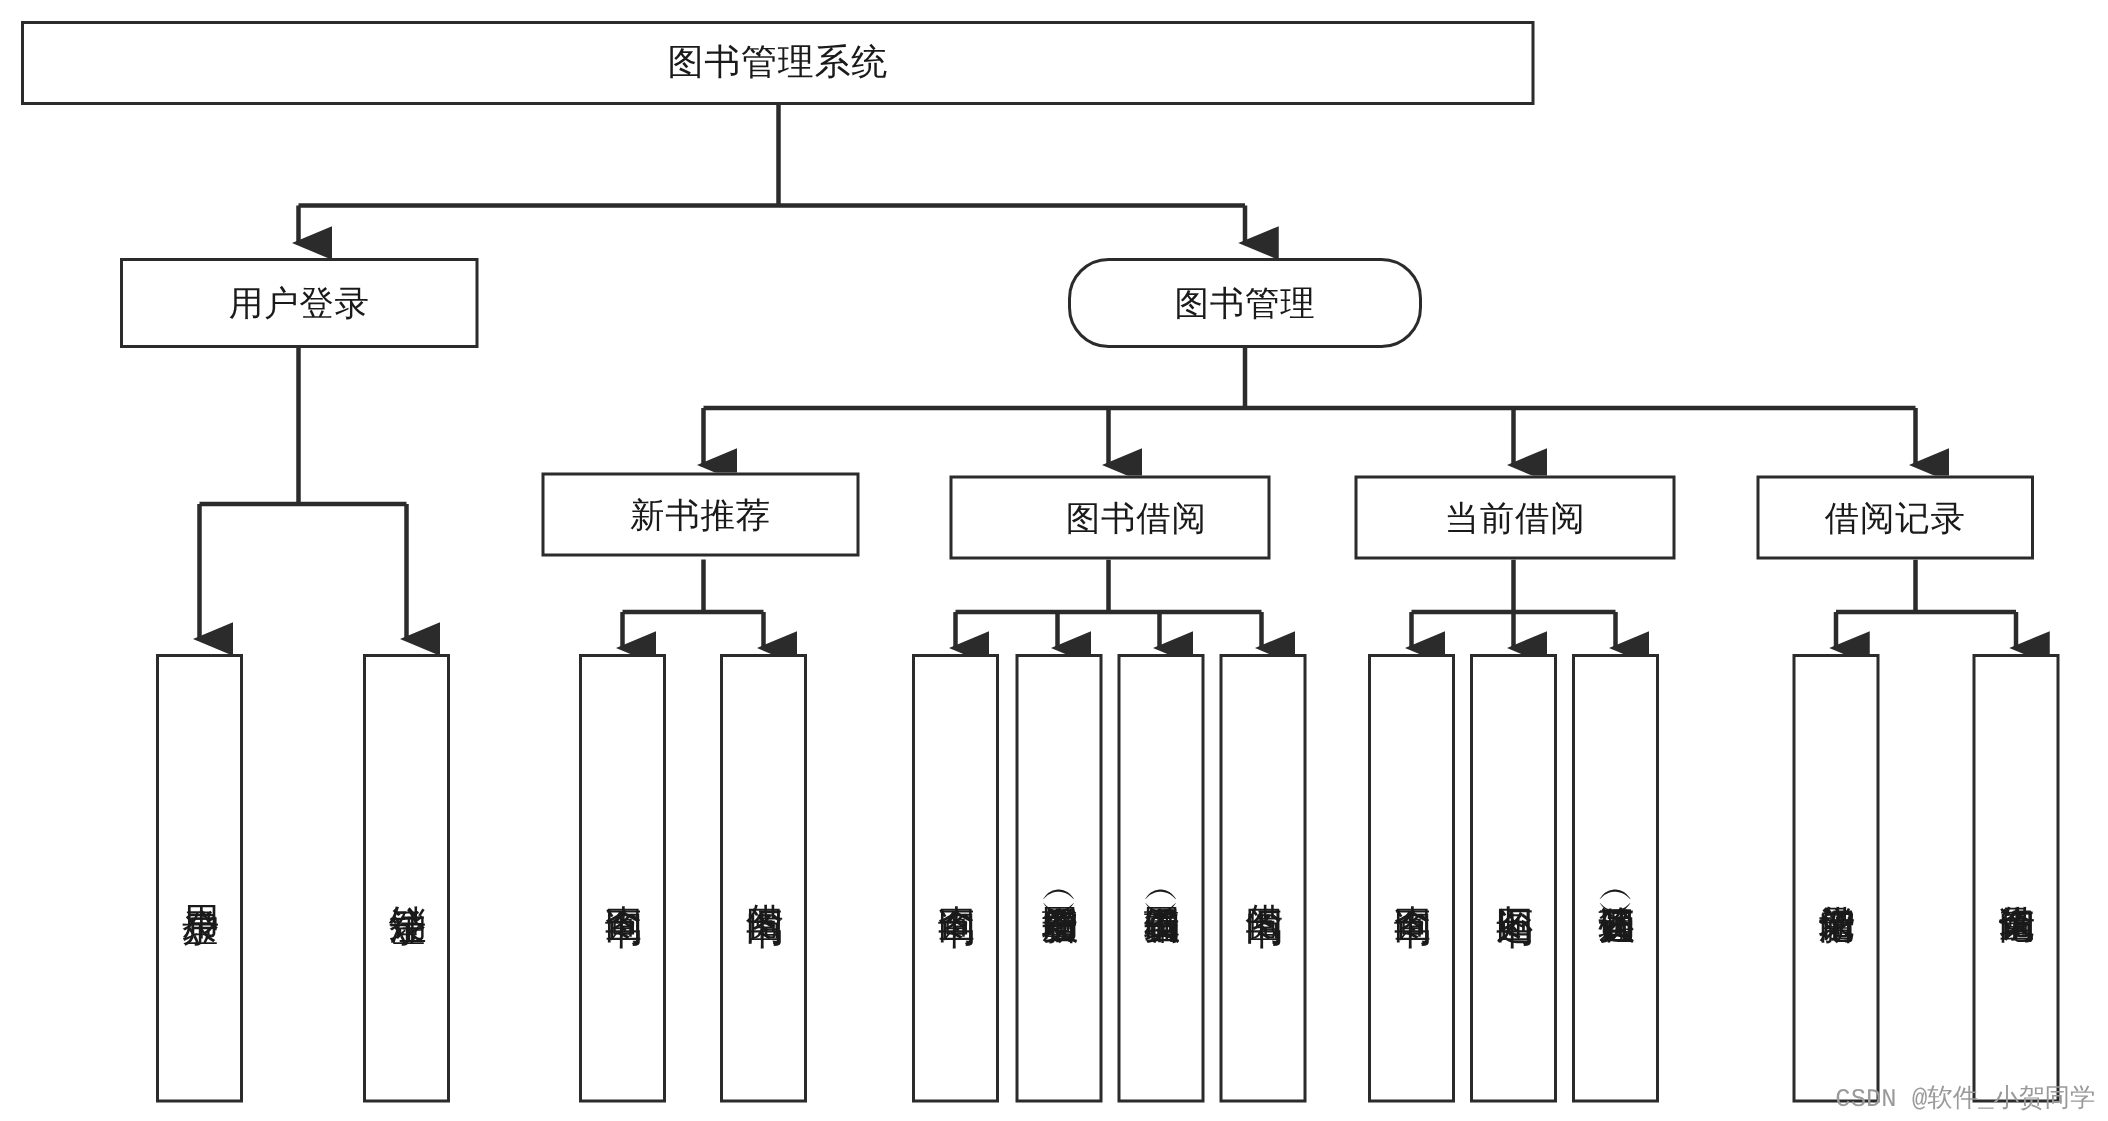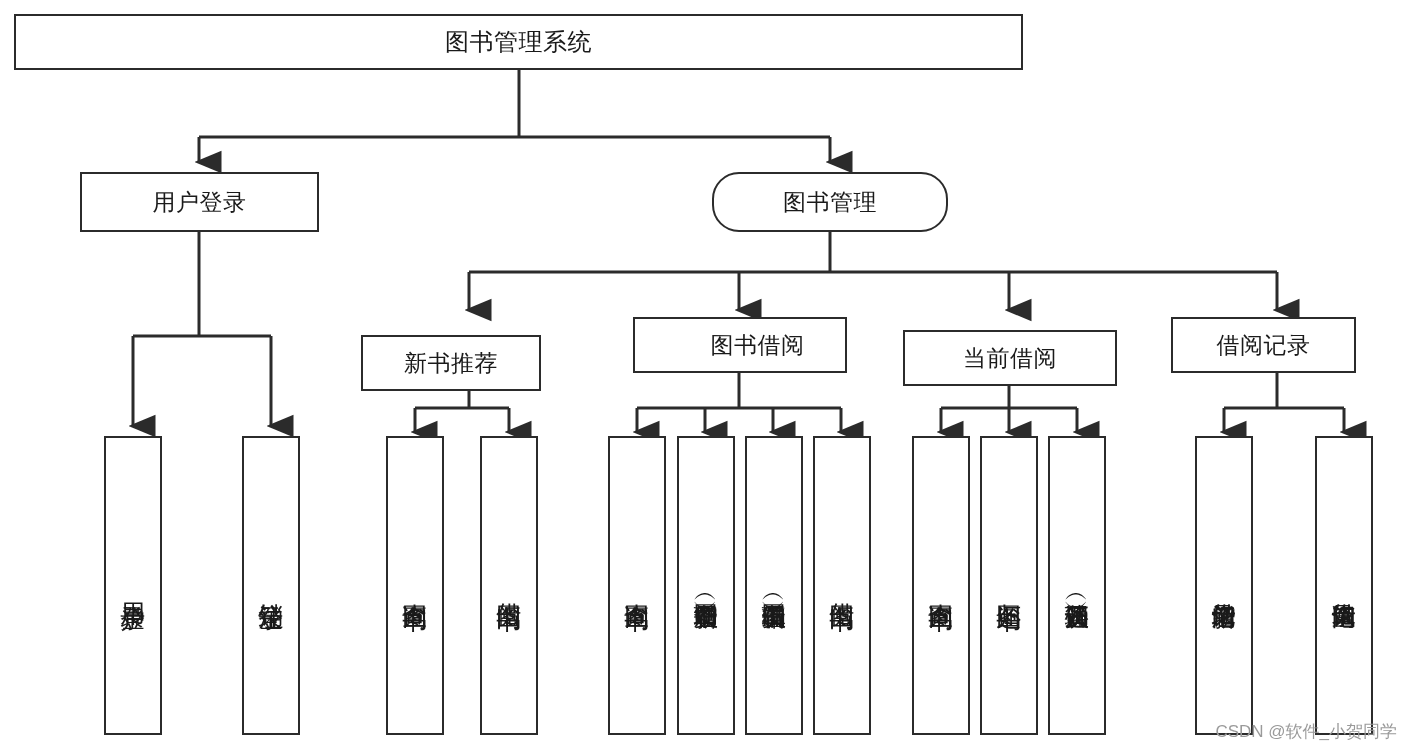--- a/index.html
+++ b/index.html
@@ -73,21 +73,21 @@
     letter-spacing: 0.2px;
   }
   .watermark {
     position: absolute;
     right: 8px;
     bottom: 4px;
     font-size: 17px;
     color: #9a9a9a;
     white-space: nowrap;
     z-index: 5;
-    font-family: Liberation Sans, sans-serif;
+    font-family: Liberation Mono, monospace;
   }
 </style>
 </head>
 <body>
 
 <div id="diagram-root">
 
   <svg class="connectors" viewBox="0 0 1405 747">
     <defs>
       <marker id="arrow" viewBox="0 0 12 12" refX="6" refY="10" markerWidth="9" markerHeight="9" orient="auto-start-reverse">
@@ -143,27 +143,27 @@
     <span class="node-label">图书管理系统</span>
   </div>
 
   <div class="node h" style="left:80px; top:172px; width:239px; height:60px;">
     <span class="node-label">用户登录</span>
   </div>
   <div class="node h" style="left:712px; top:172px; width:236px; height:60px;border-radius:27px;">
     <span class="node-label">图书管理</span>
   </div>
 
-  <div class="node h" style="left:361px; top:335px; width:180px; height:56px;">
+  <div class="node h" style="left:361px; top:315px; width:212px; height:56px;">
     <span class="node-label">新书推荐</span>
   </div>
   <div class="node h" style="left:633px; top:317px; width:214px; height:56px;padding-left:35px;">
     <span class="node-label">图书借阅</span>
   </div>
-  <div class="node h" style="left:903px; top:330px; width:214px; height:56px;">
+  <div class="node h" style="left:903px; top:317px; width:214px; height:56px;">
     <span class="node-label">当前借阅</span>
   </div>
   <div class="node h" style="left:1171px; top:317px; width:185px; height:56px;">
     <span class="node-label">借阅记录</span>
   </div>
 
   <div class="node v" style="left:104px; top:436px; width:58px; height:299px;">
     <span class="node-label">用户登录</span>
   </div>
   <div class="node v" style="left:242px; top:436px; width:58px; height:299px;">

